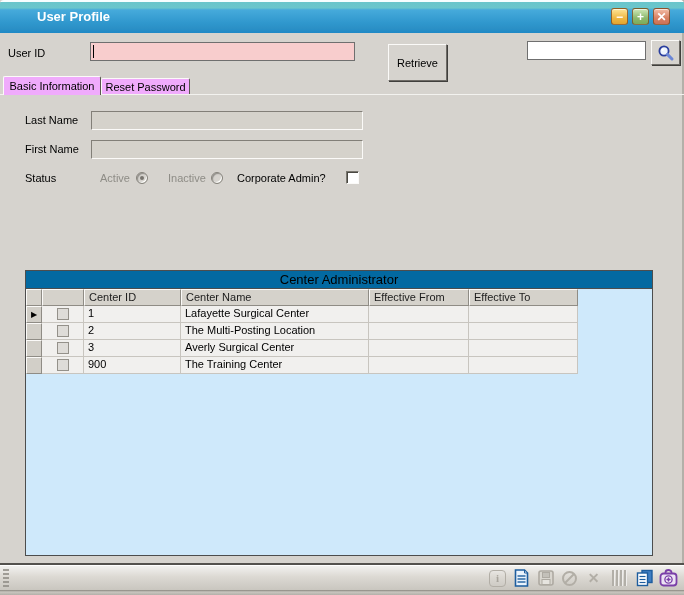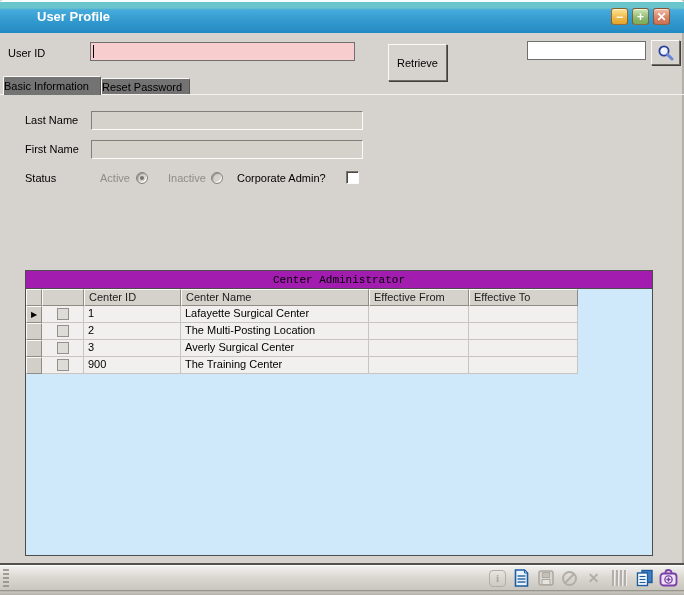--- a/index.html
+++ b/index.html
@@ -28,39 +28,39 @@
   .field.pink { background:#f8cdcd; }
   .field.white { background:#fff; }
   .field.disabled { background:#d5d2cb; border-top:1px solid #827f78; border-left:1px solid #827f78; border-bottom:1px solid #fbfaf8; border-right:1px solid #fbfaf8; }
   .caret { position:absolute; width:1px; height:13px; background:#000; }
 
   .button3d { position:absolute; background:#d6d3ce; border-top:1px solid #fbfaf8; border-left:1px solid #fbfaf8;
     border-right:1px solid #6e6b66; border-bottom:1px solid #6e6b66; box-shadow:1px 1px 0 #403f3c;
     display:flex; align-items:center; justify-content:center; font-size:11px; cursor:default; }
 
   
-  .tab { position:absolute; background:#737373; border-top:1px solid #fbfaf8; border-left:1px solid #fbfaf8;
-    border-right:1px solid #58564f; display:flex; align-items:center; justify-content:flex-start; border-radius:2px 2px 0 0; }
+  .tab { position:absolute; background:#f0abfc; border-top:1px solid #fbfaf8; border-left:1px solid #fbfaf8;
+    border-right:1px solid #58564f; display:flex; align-items:center; justify-content:center; border-radius:2px 2px 0 0; }
   .tab.active { z-index:2; }
   .tab.inactive { border-bottom:1px solid #9a978f; }
   .tabline { position:absolute; left:0; top:94px; width:684px; height:1px; background:#f3f2ef; }
 
   
   .radio { position:absolute; width:12px; height:12px; border-radius:50%; background:#d6d3ce;
     border:1px solid #85827b; box-shadow:inset 1px 1px 1px rgba(90,88,82,.55), inset -1px -1px 0 #fdfdfb; }
   .radio.checked::after { content:""; position:absolute; left:3px; top:3px; width:4px; height:4px; border-radius:50%; background:#77746e; }
   .checkbox { position:absolute; width:13px; height:13px; background:#fff;
     border-top:1px solid #7a776f; border-left:1px solid #7a776f; border-bottom:1px solid #fbfaf8; border-right:1px solid #fbfaf8;
     box-shadow:inset 1px 1px 0 #4a4842; }
 
   
   .grid { position:absolute; left:25px; top:270px; width:628px; height:286px; border:1px solid #4d4d4d;
     background:#cfe9fb; display:flex; flex-direction:column; }
-  .grid-caption { height:18px; background:#a21caf; border-bottom:1px solid #4d4d4d;
-    display:flex; align-items:center; justify-content:center; font-size:11px;font-family:Liberation Mono, monospace; }
+  .grid-caption { height:18px; background:#0369a1; border-bottom:1px solid #4d4d4d;
+    display:flex; align-items:center; justify-content:center; font-size:13px; }
   .grid-head, .grid-row { display:flex; height:17px; width:601px; }
   .hcell { background:#d5d2cb; border-top:1px solid #fbfaf8; border-left:1px solid #fbfaf8;
     border-right:1px solid #8f8c85; border-bottom:1px solid #8f8c85; padding:1px 4px 0 4px;
     font-size:11px; color:#1c1c1c; overflow:hidden; white-space:nowrap; }
   .rsel { background:#d2cfc8; border-top:1px solid #fbfaf8; border-left:1px solid #fbfaf8;
     border-right:1px solid #8f8c85; border-bottom:1px solid #8f8c85;
     display:flex; align-items:center; justify-content:center; font-size:8px; color:#000; }
   .dcell { background:#f1f0ee; border-right:1px solid #c8c5bf; border-bottom:1px solid #c8c5bf;
     padding:1px 4px 0 4px; font-size:11px; overflow:hidden; white-space:nowrap; }
   .ccell { background:#f1f0ee; border-right:1px solid #c8c5bf; border-bottom:1px solid #c8c5bf;

